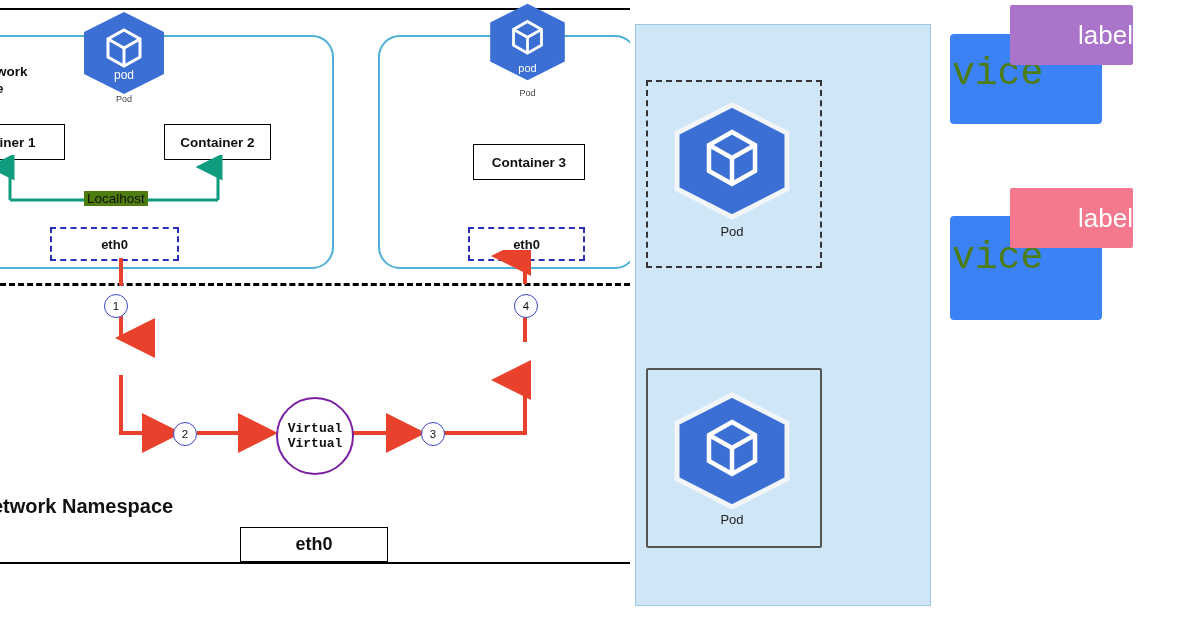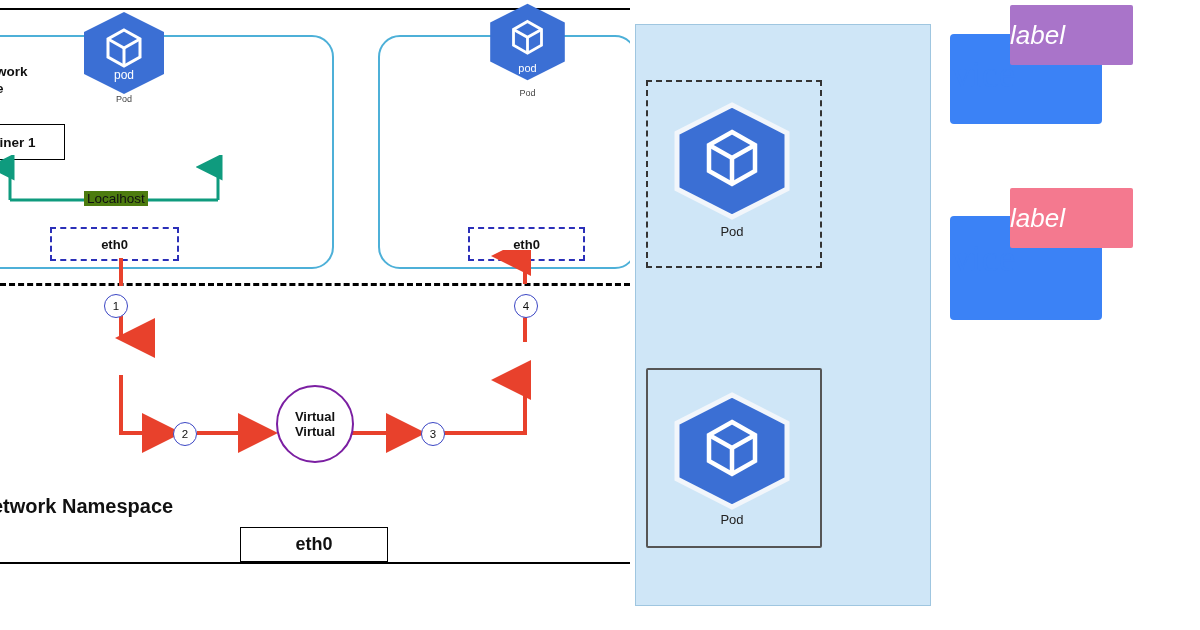--- a/index.html
+++ b/index.html
@@ -87,26 +87,26 @@
   }
   
   #right-panel{
     position:absolute;left:950px;top:0;width:250px;height:630px;
     background:#ffffff;overflow:hidden;
   }
   .svc-card{
     position:absolute;background:#3b82f6;border-radius:4px;
   }
   .svc-text{
-    position:absolute;font-size:38px;color:#3b82f6;
-    font-family:Liberation Serif, serif;
+    position:absolute;font-size:38px;color:#4d7c0f;
+    font-family:Liberation Mono, monospace;
   }
   .label-chip{
-    position:absolute;display:flex;align-items:center;justify-content:flex-start;
-    font-size:26px;color:#ffffff;border-radius:2px;font-style:italic;
+    position:absolute;display:flex;align-items:center;justify-content:flex-end;
+    font-size:26px;color:#ffffff;border-radius:2px;
   }
   svg{display:block;}
 </style>
 </head>
 <body>
 
 <div id="left-panel">
 
   <div class="hline" style="left:0;top:8px;width:630px;"></div>
 
@@ -142,20 +142,26 @@
         <line x1="0" y1="0" x2="0" y2="17" stroke="#ffffff" stroke-width="3"></line>
       </g>
     </svg>
   </div>
   <div style="position:absolute;left:479px;top:62px;width:97px;text-align:center;font-size:11px;color:#fff;">pod</div>
   <div class="k8s-sub" style="left:479px;top:88px;width:97px;">Pod</div>
 
   <div class="container-box" style="left:-42px;top:124px;width:105px;height:34px;">
     <span>tainer 1</span>
   </div>
+  <div class="container-box" style="left:164px;top:124px;width:105px;height:34px;">
+    <span>Container 2</span>
+  </div>
+  <div class="container-box" style="left:473px;top:144px;width:110px;height:34px;">
+    <span>Container 3</span>
+  </div>
 
   <svg style="position:absolute;left:-10px;top:155px;" width="300" height="55">
     <defs>
       <marker id="grnArrow" markerWidth="9" markerHeight="9" refX="4.5" refY="7.5" orient="auto">
         <polygon points="0,9 4.5,0 9,9" fill="#0f9b7e"></polygon>
       </marker>
     </defs>
     <line x1="20" y1="45" x2="228" y2="45" stroke="#0f9b7e" stroke-width="3"></line>
     <line x1="20" y1="45" x2="20" y2="12" stroke="#0f9b7e" stroke-width="3" marker-end="url(#grnArrow)"></line>
     <line x1="228" y1="45" x2="228" y2="12" stroke="#0f9b7e" stroke-width="3" marker-end="url(#grnArrow)"></line>
@@ -199,21 +205,21 @@
     <line x1="525" y1="92" x2="525" y2="52" stroke="#e8412c" stroke-width="4"></line>
     <line x1="525" y1="34" x2="525" y2="6" stroke="#e8412c" stroke-width="4" marker-end="url(#redArrowUp)"></line>
   </svg>
 
   <div class="circ-num" style="left:104px;top:294px;">1</div>
   <div class="circ-num" style="left:173px;top:422px;">2</div>
   <div class="circ-num" style="left:421px;top:422px;">3</div>
   <div class="circ-num" style="left:514px;top:294px;">4</div>
 
 
-  <div class="vbridge" style="left:276px;top:385px;">
+  <div class="vbridge" style="left:276px;top:397px;font-family:Liberation Mono, monospace;">
     <span>Virtual</span>
     <span>Virtual</span>
   </div>
 
   <div class="ns-title" style="left:-8px;top:495px;">etwork Namespace</div>
 
   <div class="plain-box" style="left:240px;top:527px;width:146px;height:33px;">
     <span>eth0</span>
   </div>
 

